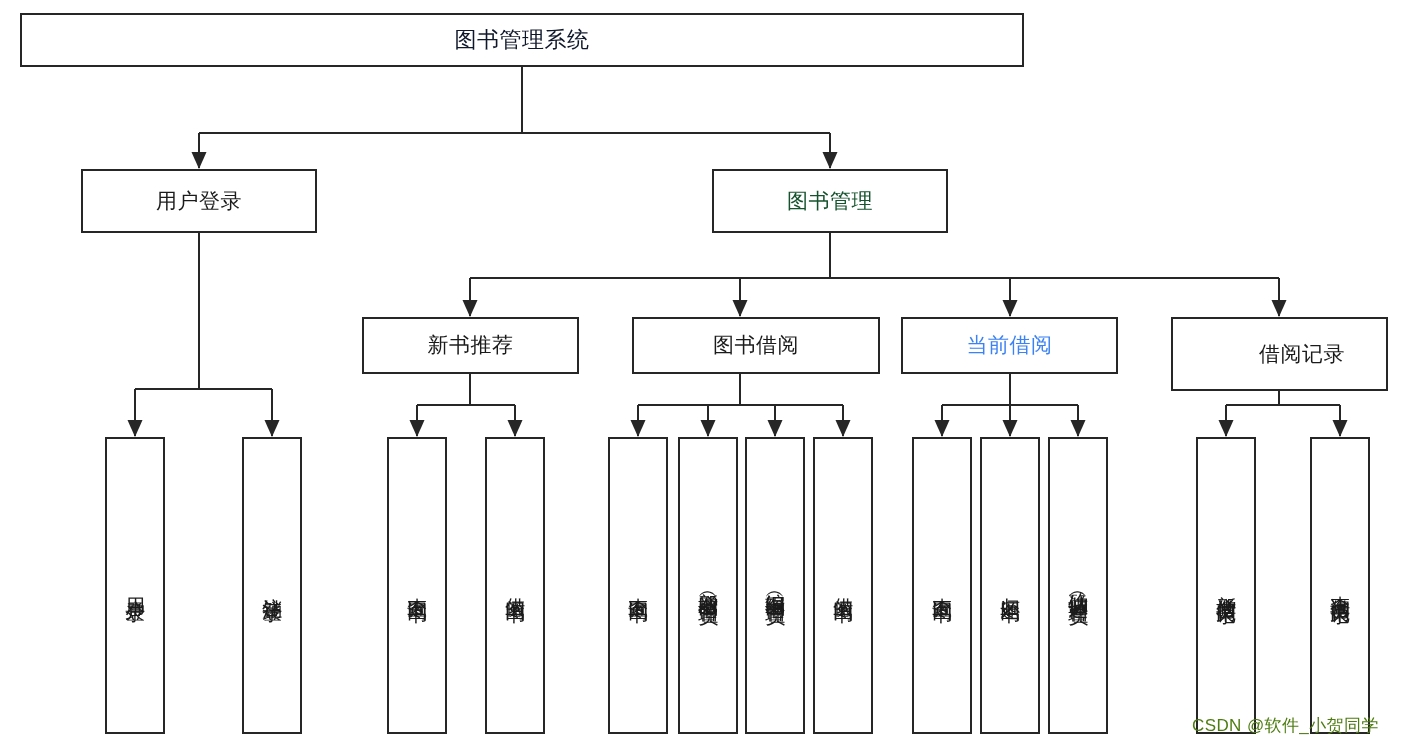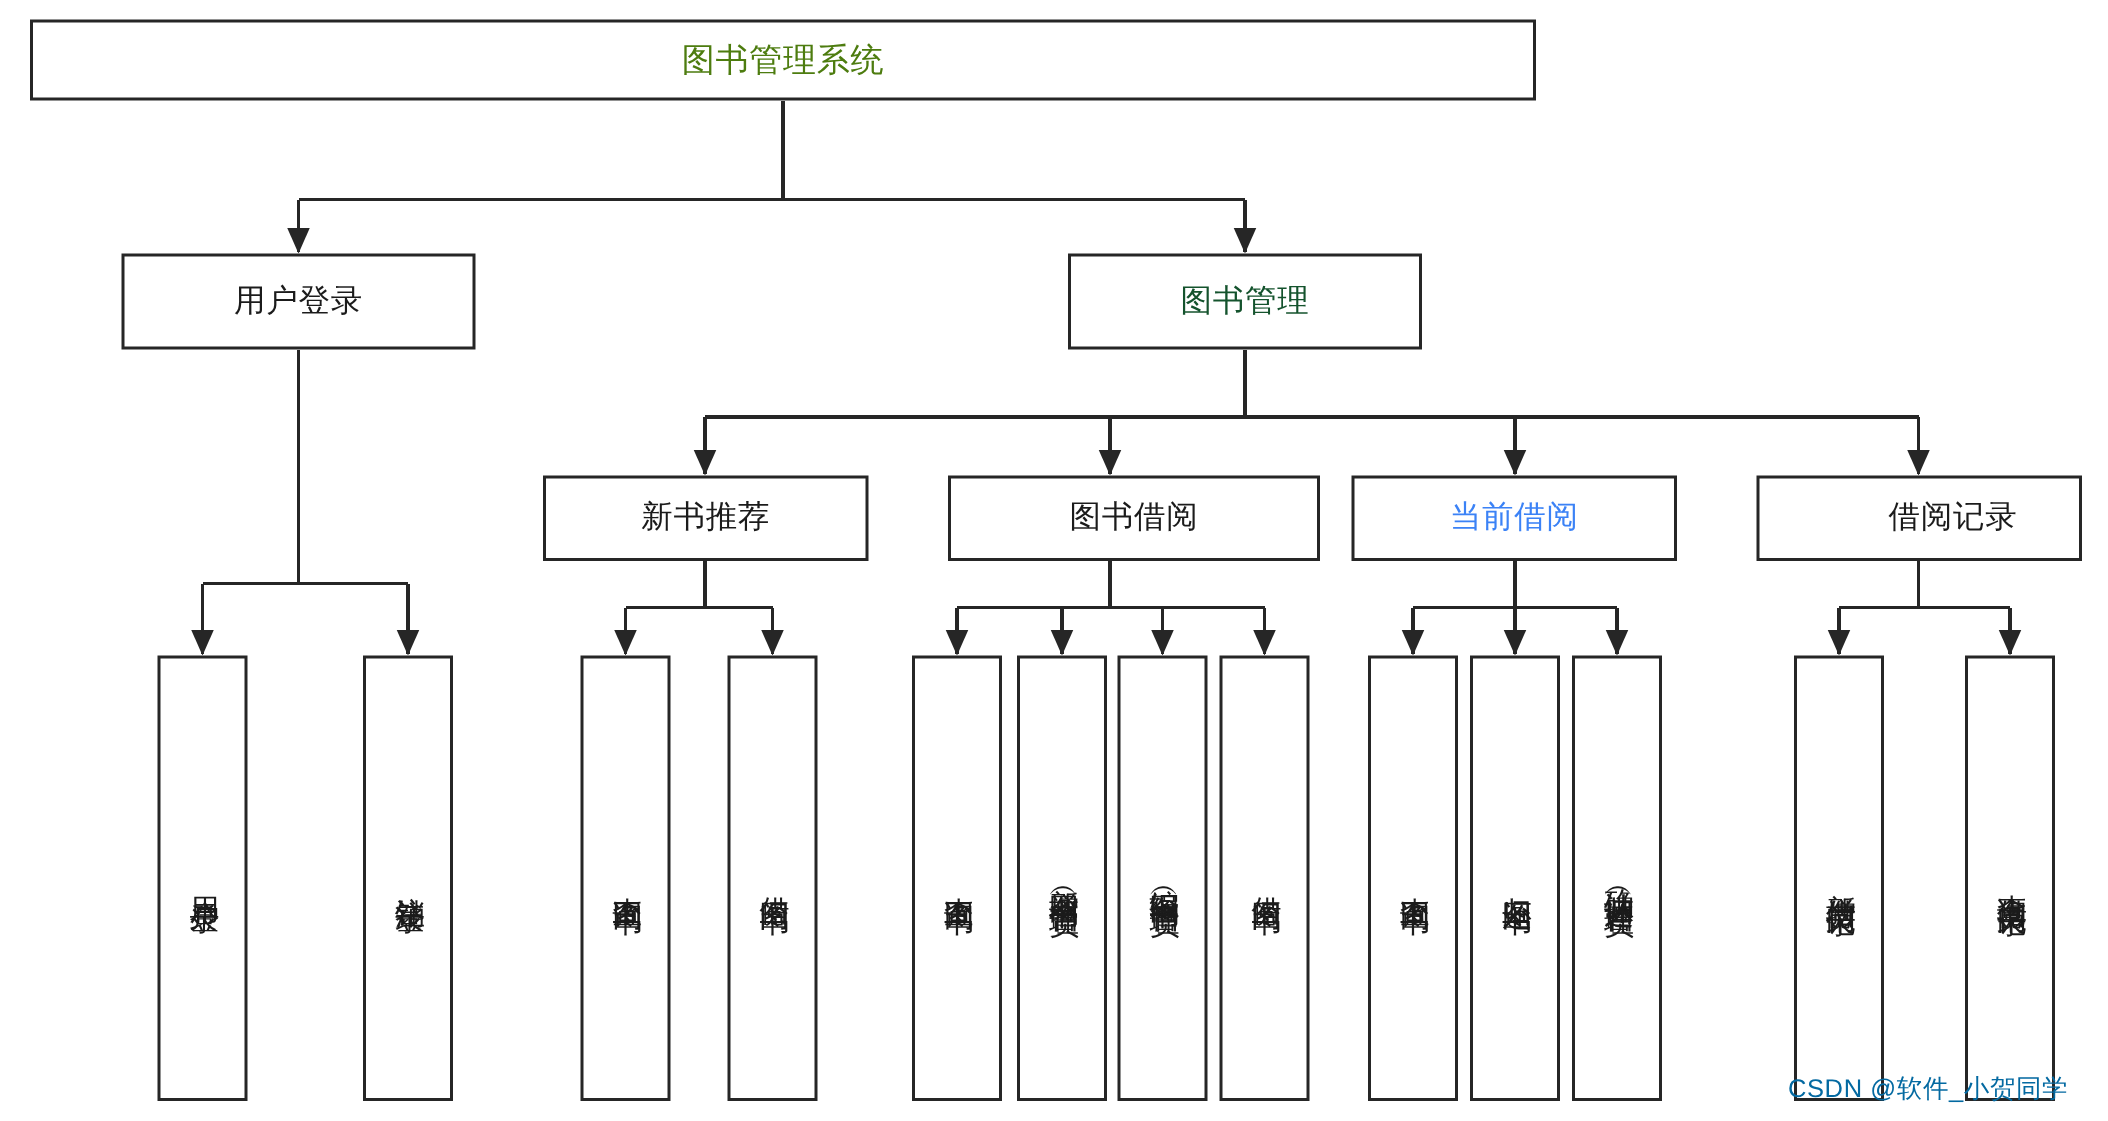--- a/index.html
+++ b/index.html
@@ -113,38 +113,38 @@
       <polygon points="1070.5,420 1085.5,420 1078,437" fill="#262626"></polygon>
       <line x1="1279" y1="374" x2="1279" y2="405" stroke="#262626" stroke-width="2.2" shape-rendering="crispEdges"></line>
       <line x1="1226" y1="405" x2="1340" y2="405" stroke="#262626" stroke-width="2.2" shape-rendering="crispEdges"></line>
       <line x1="1226" y1="405" x2="1226" y2="436" stroke="#262626" stroke-width="2.2" shape-rendering="crispEdges"></line>
       <polygon points="1218.5,420 1233.5,420 1226,437" fill="#262626"></polygon>
       <line x1="1340" y1="405" x2="1340" y2="436" stroke="#262626" stroke-width="2.2" shape-rendering="crispEdges"></line>
       <polygon points="1332.5,420 1347.5,420 1340,437" fill="#262626"></polygon>
     </svg>
   <div id="nodes-layer">
       <div class="node root" style="left: 20px; top: 13px; width: 1004px; height: 54px; border-color: rgb(38, 38, 38);">
-        <span class="node-label" style="color: #4d7c0f;">图书管理系统</span>
+        <span class="node-label" style="color: #0f172a;">图书管理系统</span>
       </div>
       <div class="node" style="left: 81px; top: 169px; width: 236px; height: 64px; border-color: rgb(38, 38, 38);">
         <span class="node-label" style="color: rgb(27, 27, 27);">用户登录</span>
       </div>
       <div class="node" style="left: 712px; top: 169px; width: 236px; height: 64px; border-color: rgb(38, 38, 38);">
         <span class="node-label" style="color: #14532d;">图书管理</span>
       </div>
       <div class="node" style="left: 362px; top: 317px; width: 217px; height: 57px; border-color: rgb(38, 38, 38);">
         <span class="node-label" style="color: rgb(27, 27, 27);">新书推荐</span>
       </div>
       <div class="node" style="left: 632px; top: 317px; width: 248px; height: 57px; border-color: rgb(38, 38, 38);">
         <span class="node-label" style="color: rgb(27, 27, 27);">图书借阅</span>
       </div>
       <div class="node" style="left: 901px; top: 317px; width: 217px; height: 57px; border-color: rgb(38, 38, 38);">
         <span class="node-label" style="color: #3b82f6;">当前借阅</span>
       </div>
-      <div class="node" style="left: 1171px; top: 317px; width: 217px; height: 57px; border-color: rgb(38, 38, 38); padding-left: 45px;">
+      <div class="node" style="left: 1171px; top: 317px; width: 217px; height: 74px; border-color: rgb(38, 38, 38); padding-left: 45px;">
         <span class="node-label" style="color: rgb(27, 27, 27);">借阅记录</span>
       </div>
       <div class="node vertical" style="left: 105px; top: 437px; width: 60px; height: 297px; border-color: rgb(38, 38, 38);">
         <span class="node-label" style="color: rgb(27, 27, 27);">用户登录</span>
       </div>
       <div class="node vertical" style="left: 242px; top: 437px; width: 60px; height: 297px; border-color: rgb(38, 38, 38);">
         <span class="node-label" style="color: rgb(27, 27, 27);">注销登录</span>
       </div>
       <div class="node vertical" style="left: 387px; top: 437px; width: 60px; height: 297px; border-color: rgb(38, 38, 38);">
         <span class="node-label" style="color: rgb(27, 27, 27);">查询图书</span>
@@ -173,14 +173,14 @@
       <div class="node vertical" style="left: 1048px; top: 437px; width: 60px; height: 297px; border-color: rgb(38, 38, 38);">
         <span class="node-label" style="color: rgb(27, 27, 27);">确认归还（管理员）</span>
       </div>
       <div class="node vertical" style="left: 1196px; top: 437px; width: 60px; height: 297px; border-color: rgb(38, 38, 38);">
         <span class="node-label" style="color: rgb(27, 27, 27);">新增借阅记录</span>
       </div>
       <div class="node vertical" style="left: 1310px; top: 437px; width: 60px; height: 297px; border-color: rgb(38, 38, 38);">
         <span class="node-label" style="color: rgb(27, 27, 27);">查询借阅记录</span>
       </div>
     </div>
-  <div class="watermark" style="left: 1192px; top: 714px; color: #0369a1;">CSDN @软件_小贺同学</div>
+  <div class="watermark" style="left: 1192px; top: 714px; color: #4d7c0f;">CSDN @软件_小贺同学</div>
 </div>
 
 </body></html>

